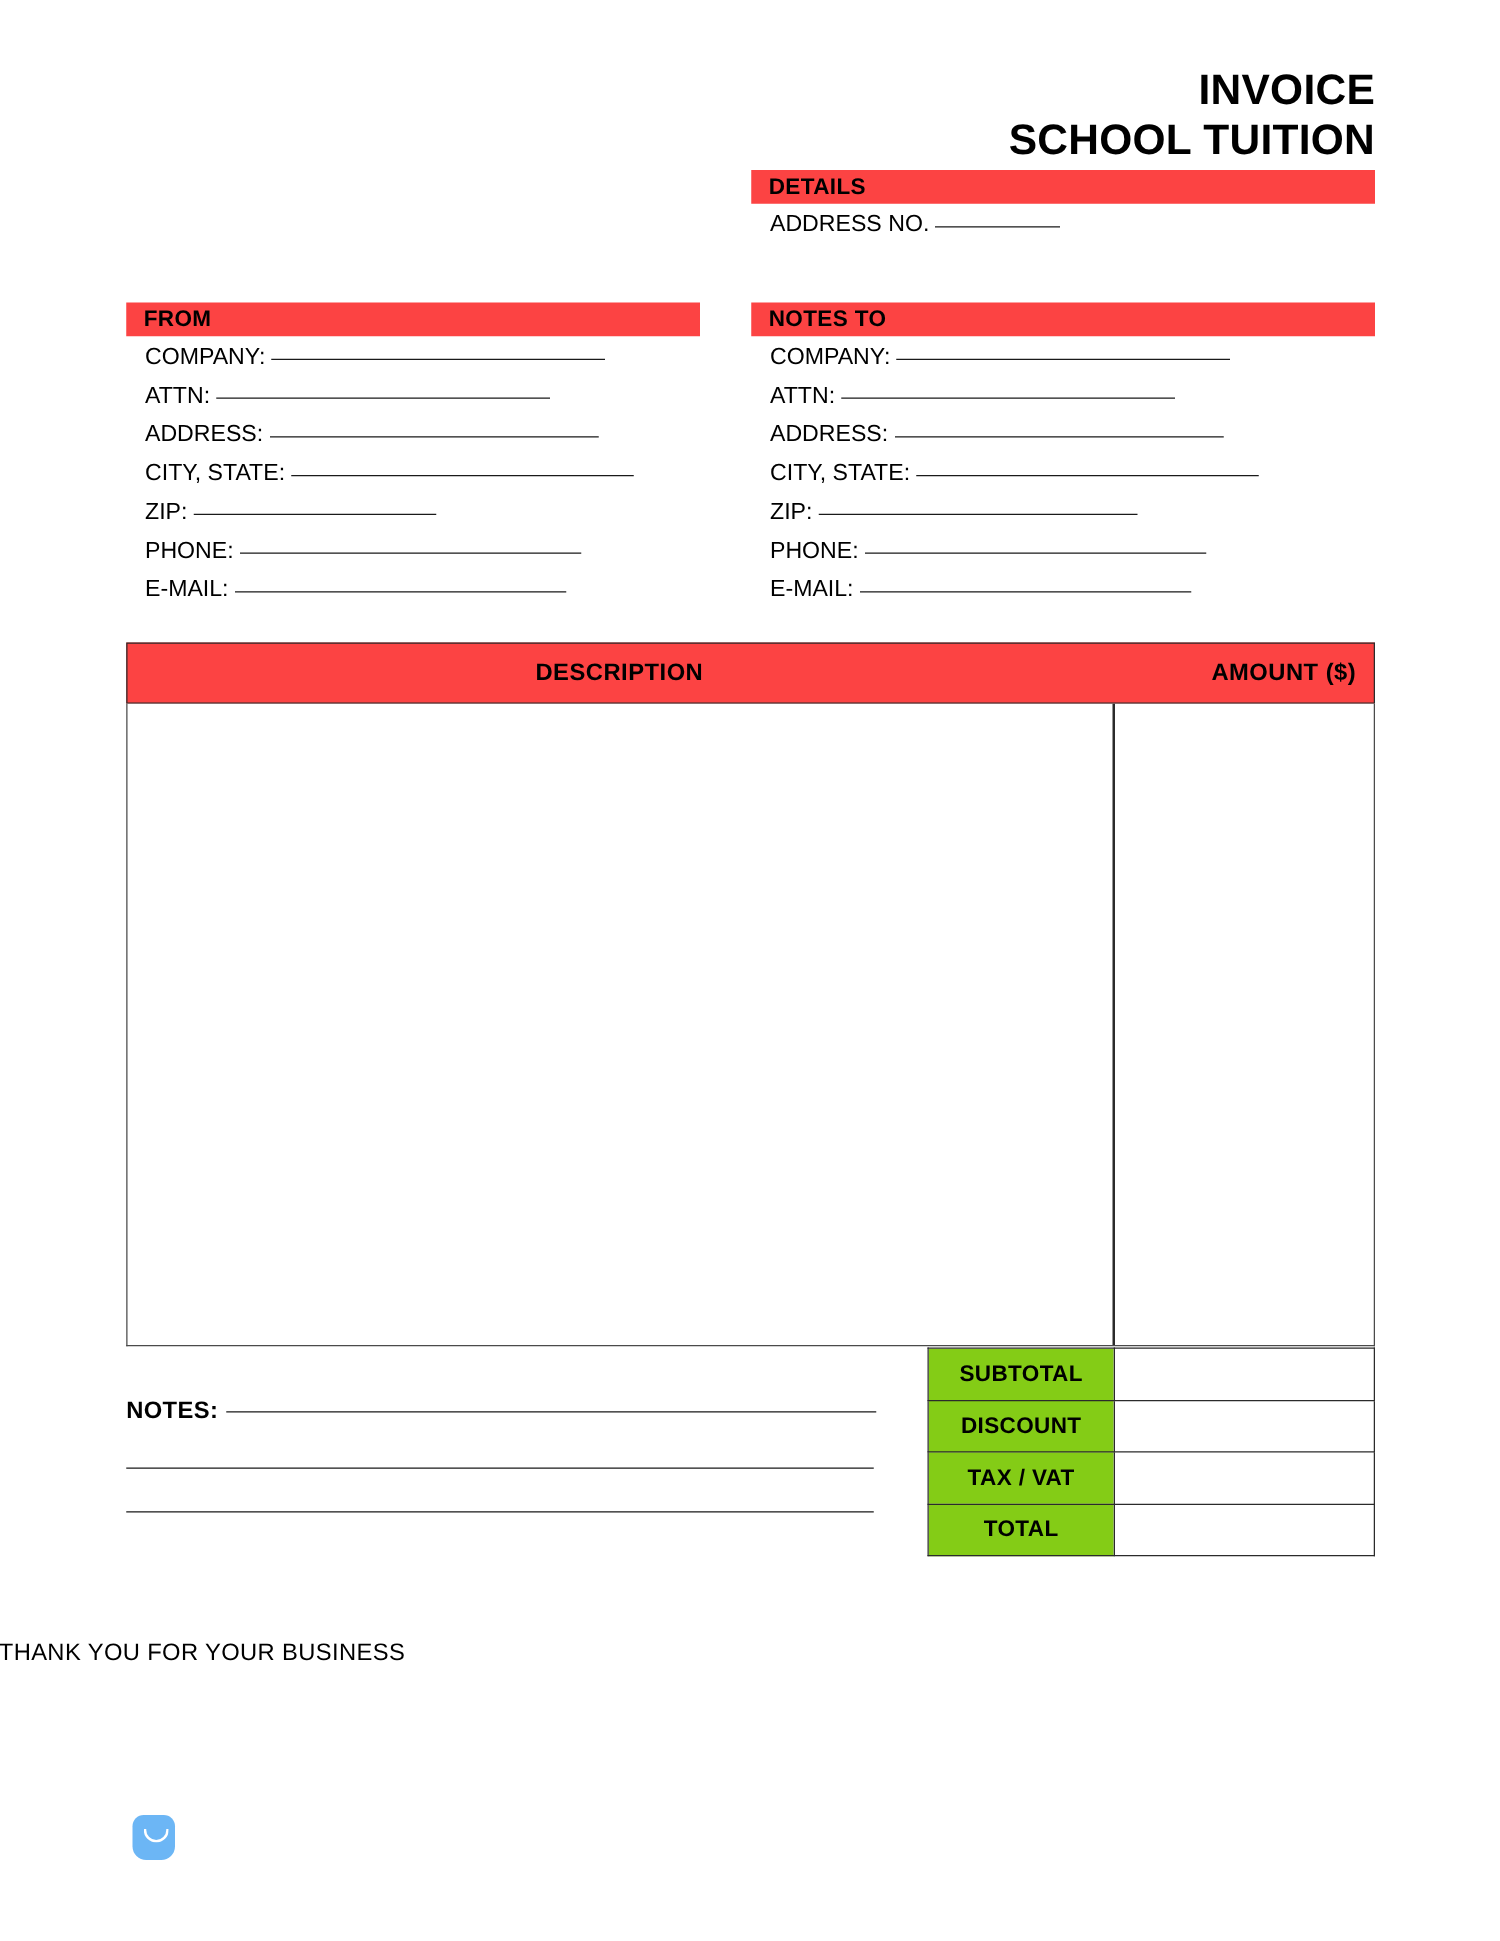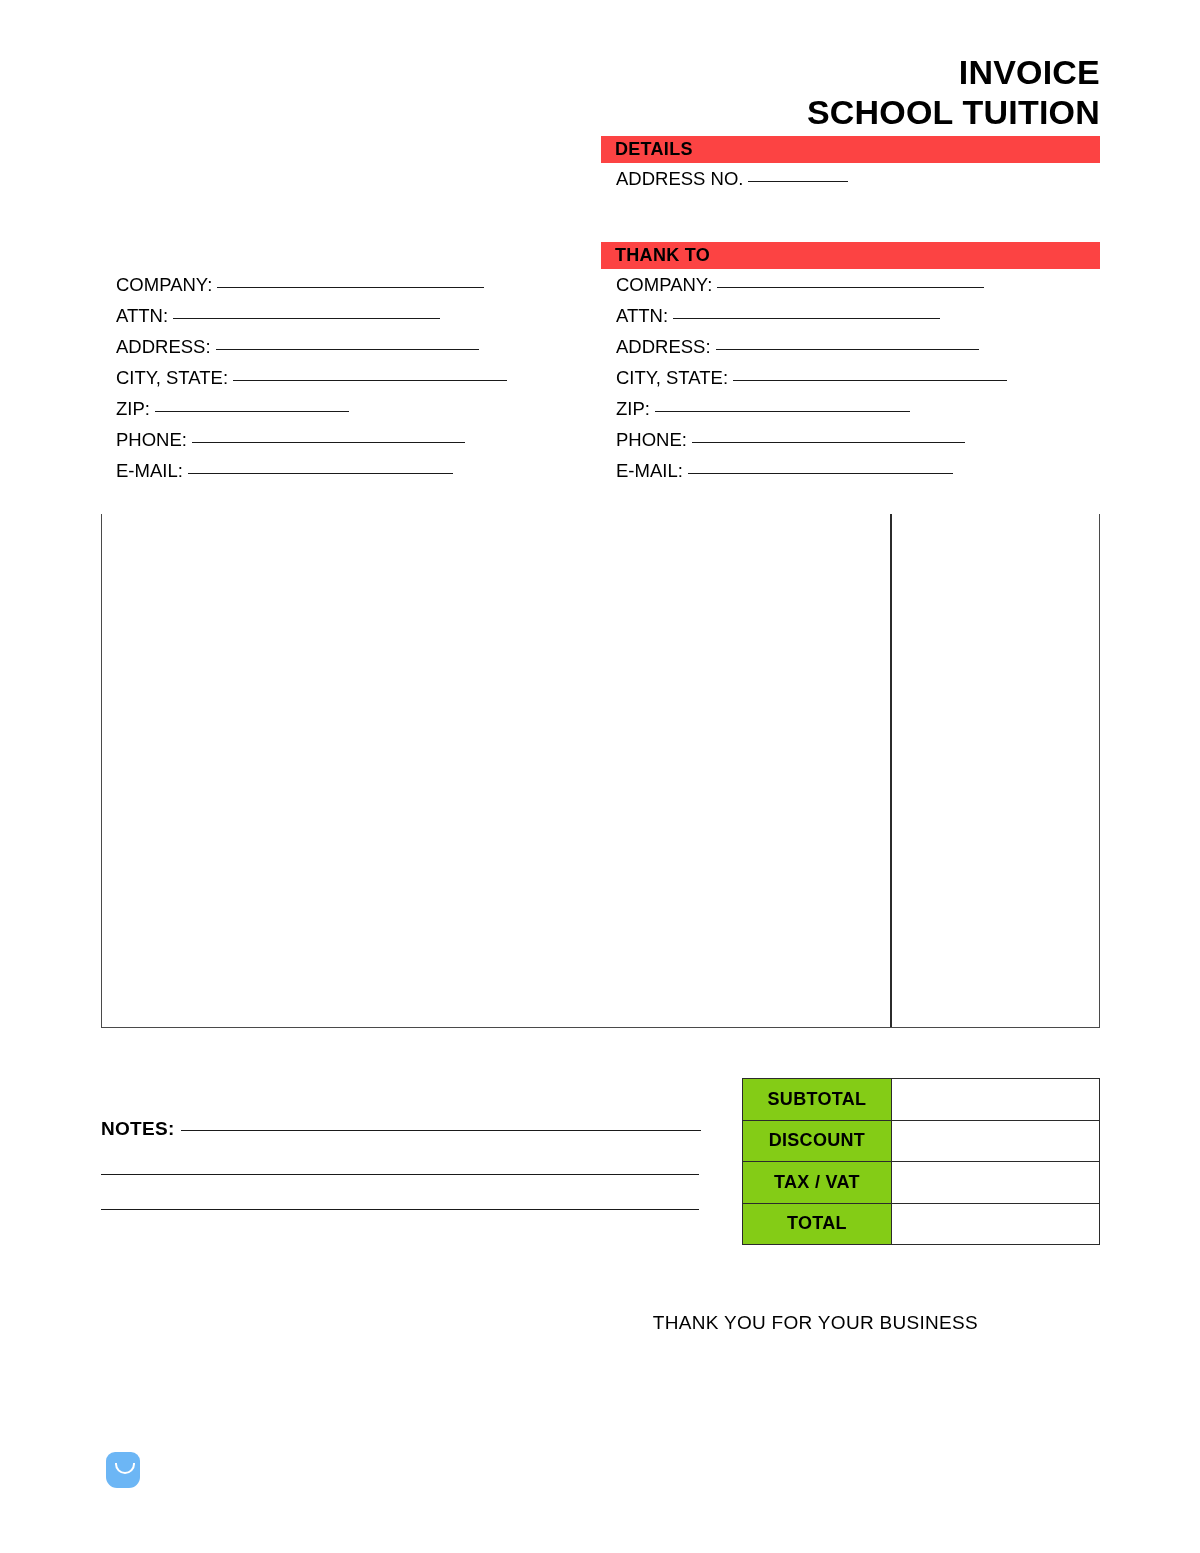--- a/index.html
+++ b/index.html
@@ -179,21 +179,21 @@
     width: 598px;
     height: 0;
   }
 
   
   .footer-thanks {
     position: absolute;
     left: 0;
     top: 1312px;
     width: 979px;
-    text-align: right;
+    text-align: left;
     font-size: 19px;
     letter-spacing: 0.3px;
   }
   .footer-thanks .inner {
     display: inline-block;
     transform: translateX(-1px);
   }
 
   
   .logo {
@@ -229,20 +229,23 @@
   <div class="bar bar-details">
     <span>DETAILS</span>
   </div>
   <div class="fields details-fields">
     <div class="field-row">
       <span class="field-label">ADDRESS NO.</span>
       <span class="field-rule" style="width:100px"></span>
     </div>
   </div>
 
+  <div class="bar bar-from">
+    <span>FROM</span>
+  </div>
   <div class="fields from-fields">
     <div class="field-row">
       <span class="field-label">COMPANY:</span>
       <span class="field-rule" style="width:267px"></span>
     </div>
     <div class="field-row">
       <span class="field-label">ATTN:</span>
       <span class="field-rule" style="width:267px"></span>
     </div>
     <div class="field-row">
@@ -261,21 +264,21 @@
       <span class="field-label">PHONE:</span>
       <span class="field-rule" style="width:273px"></span>
     </div>
     <div class="field-row">
       <span class="field-label">E-MAIL:</span>
       <span class="field-rule" style="width:265px"></span>
     </div>
   </div>
 
   <div class="bar bar-billto">
-    <span>THANK TO</span>
+    <span>NOTES TO</span>
   </div>
   <div class="fields billto-fields">
     <div class="field-row">
       <span class="field-label">COMPANY:</span>
       <span class="field-rule" style="width:267px"></span>
     </div>
     <div class="field-row">
       <span class="field-label">ATTN:</span>
       <span class="field-rule" style="width:267px"></span>
     </div>
@@ -295,20 +298,24 @@
       <span class="field-label">PHONE:</span>
       <span class="field-rule" style="width:273px"></span>
     </div>
     <div class="field-row">
       <span class="field-label">E-MAIL:</span>
       <span class="field-rule" style="width:265px"></span>
     </div>
   </div>
 
   <div class="desc-table">
+    <div class="desc-head">
+      <div class="h-desc">DESCRIPTION</div>
+      <div class="h-amount">AMOUNT ($)</div>
+    </div>
     <div class="desc-body">
       <div class="col-split"></div>
     </div>
   </div>
 
   <table class="totals">
     <tbody>
       <tr>
         <td class="lbl">SUBTOTAL</td>
         <td class="val"></td>

